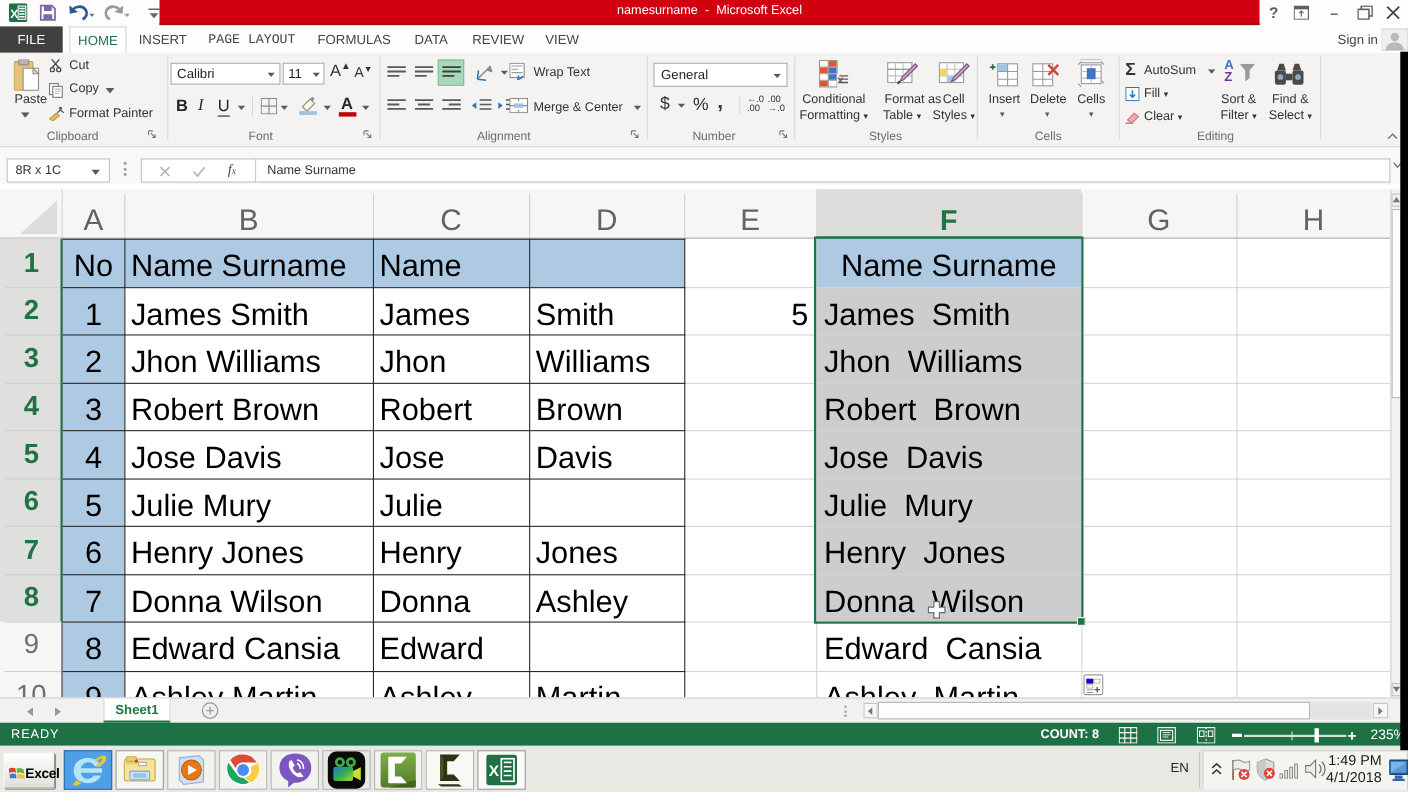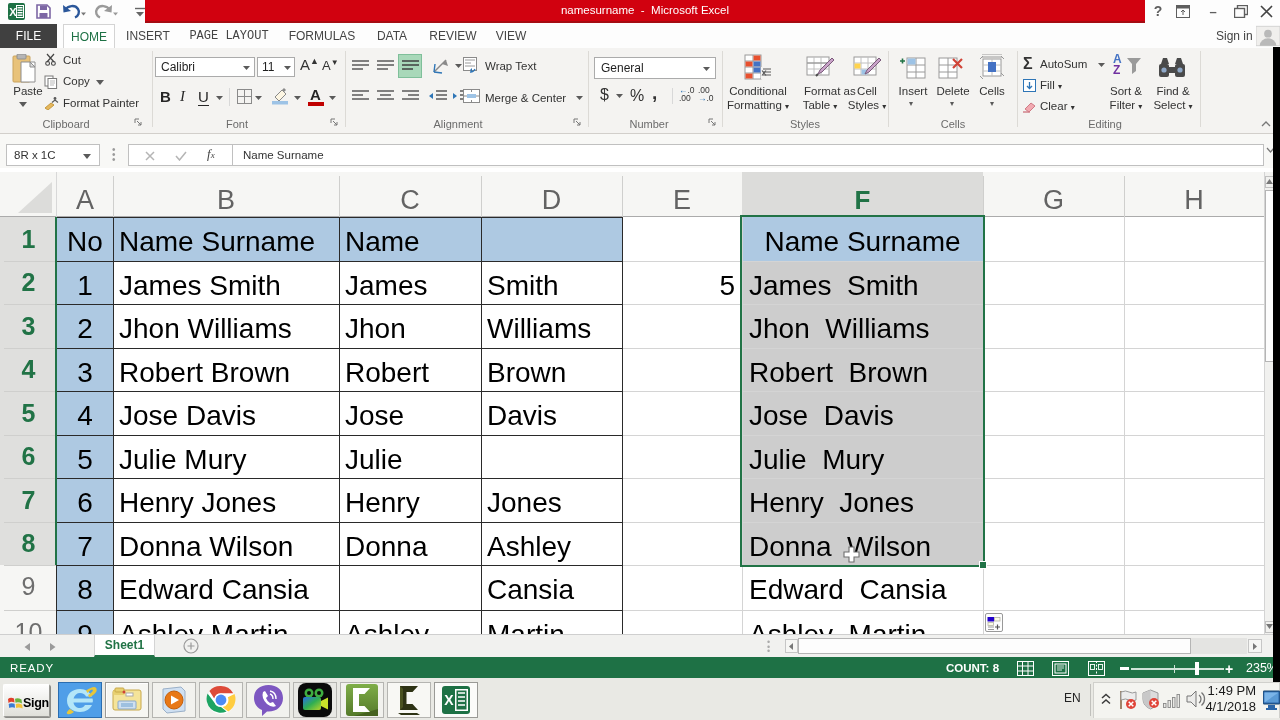--- a/index.html
+++ b/index.html
@@ -516,21 +516,21 @@
     <div class="cell" style="left:487px;top:310px;width:133px;height:44px;line-height:44px;font-size:28px">Jones</div>
     <div class="cell" style="left:345px;top:310px;width:134px;height:44px;line-height:44px;font-size:28px">Henry</div>
     <div class="cell" style="left:749px;top:310px;width:232px;height:44px;line-height:44px;font-size:28px">Henry&nbsp; Jones</div>
     <div class="cell" style="left:57px;top:354px;width:56px;height:43px;text-align:center;line-height:43px;font-size:28px">7</div>
     <div class="cell" style="left:119px;top:354px;width:218px;height:43px;line-height:43px;font-size:28px">Donna Wilson</div>
     <div class="cell" style="left:345px;top:354px;width:134px;height:43px;line-height:43px;font-size:28px">Donna</div>
     <div class="cell" style="left:487px;top:354px;width:133px;height:43px;line-height:43px;font-size:28px">Ashley</div>
     <div class="cell" style="left:749px;top:354px;width:232px;height:43px;line-height:43px;font-size:28px">Donna&nbsp; Wilson</div>
     <div class="cell" style="left:57px;top:397px;width:56px;height:43px;text-align:center;line-height:43px;font-size:28px">8</div>
     <div class="cell" style="left:119px;top:397px;width:218px;height:43px;line-height:43px;font-size:28px">Edward Cansia</div>
-    <div class="cell" style="left:487px;top:397px;width:133px;height:43px;line-height:43px;font-size:28px">Cansia</div>
+    <div class="cell" style="left:345px;top:397px;width:134px;height:43px;line-height:43px;font-size:28px">Edward</div>
     <div class="cell" style="left:749px;top:397px;width:232px;height:43px;line-height:43px;font-size:28px">Edward&nbsp; Cansia</div>
     <div class="cell" style="left:57px;top:442px;width:56px;height:44px;text-align:center;line-height:44px;font-size:28px">9</div>
     <div class="cell" style="left:119px;top:442px;width:218px;height:44px;line-height:44px;font-size:28px">Ashley Martin</div>
     <div class="cell" style="left:345px;top:442px;width:134px;height:44px;line-height:44px;font-size:28px">Ashley</div>
     <div class="cell" style="left:487px;top:442px;width:133px;height:44px;line-height:44px;font-size:28px">Martin</div>
     <div class="cell" style="left:749px;top:442px;width:232px;height:44px;line-height:44px;font-size:28px">Ashley&nbsp; Martin</div>
     <div class="abs" style="left:740px;top:47px;width:245px;height:352px;border:2px solid #217346"></div>
     <div class="abs" style="left:979px;top:393px;width:8px;height:8px;background:#217346;border:1px solid #fff"></div>
     <div class="abs" style="left:985px;top:445px;width:18px;height:19px;background:#fdfdfd;border:1px solid #999;border-radius:2px"></div>
     <svg class="abs" style="left:986px;top:447px" width="16" height="16" viewBox="0 0 16 16">
@@ -604,21 +604,21 @@
     <div class="abs" style="left:1246px;top:4px;font-size:12.5px">235%</div>
   </div>
   <div id="taskbar">
     <div class="abs" style="left:3px;top:6px;width:47px;height:33px;background:linear-gradient(#fefefe,#e0e0da);border:1px solid #9a9a96;border-top-color:#fff;border-left-color:#fff;border-radius:2px;box-shadow:1px 1px 0 #8a8a86">
       <svg class="abs" style="left:2px;top:9px" width="18" height="18" viewBox="0 0 18 18">
         <path d="M2 5 Q4.5 3 8 4.5 L8.5 8.5 Q5 7 2.5 9 Z" fill="#e13f2b"></path>
         <path d="M9 4.7 Q12 3.5 15.5 5.5 L16 9.5 Q12.5 7.5 9.5 8.7 Z" fill="#6cb33f"></path>
         <path d="M2.7 10 Q5 8.5 8.6 9.7 L9 13.7 Q5.5 12.5 3.2 14 Z" fill="#3b7cd4"></path>
         <path d="M9.7 9.9 Q12.7 8.7 16.2 10.7 L16.6 14.5 Q13 12.8 10.2 13.9 Z" fill="#f4c23a"></path>
       </svg>
-      <span class="abs" style="left:19px;top:11px;font-size:12.5px;font-weight:bold;color:#000;letter-spacing:-0.3px">Sign</span>
+      <span class="abs" style="left:19px;top:11px;font-size:12.5px;font-weight:bold;color:#000;letter-spacing:-0.3px">Excel</span>
     </div>
 
     <div class="abs" style="left:58px;top:4px;width:44px;height:36px;background:#4f9ee8;border:1px solid #2a6db0"></div>
     <svg class="abs" style="left:62px;top:6px" width="36" height="33" viewBox="0 0 36 33">
       <path d="M18 5 C10 5 5 10 5 16.5 C5 24 11 28 18 28 C24 28 28 25 30 21 L23 21 C22 23 20 24 18 24 C14.5 24 12 22 11.5 18.5 L30.5 18.5 C31 17.5 31 16 30.5 14.5 L11.5 14.5 C12.5 11 15 9 18 9 C21 9 23 10.5 24 12.5 L30 12.5 C28 8 23.5 5 18 5 Z" fill="#b4e6f8"></path>
       <path d="M24 6.5 Q33 0.5 34.5 4.5 Q36 8.5 27.5 13.5 L26 11 Q31.5 7.5 30.8 6 Q30 4.3 25.5 9 Z" fill="#e8c63a"></path>
       <path d="M8 25 Q3 29 5.5 30 Q8 31 12 28" fill="#e8c63a"></path>
     </svg>
     <div class="abs" style="left:105px;top:4px;width:44px;height:36px;background:#f6f6f2;border:1px solid #9a9a96;box-shadow:inset 1px 1px 0 #fff"></div>
     <svg class="abs" style="left:112px;top:9px" width="30" height="26" viewBox="0 0 30 26">

